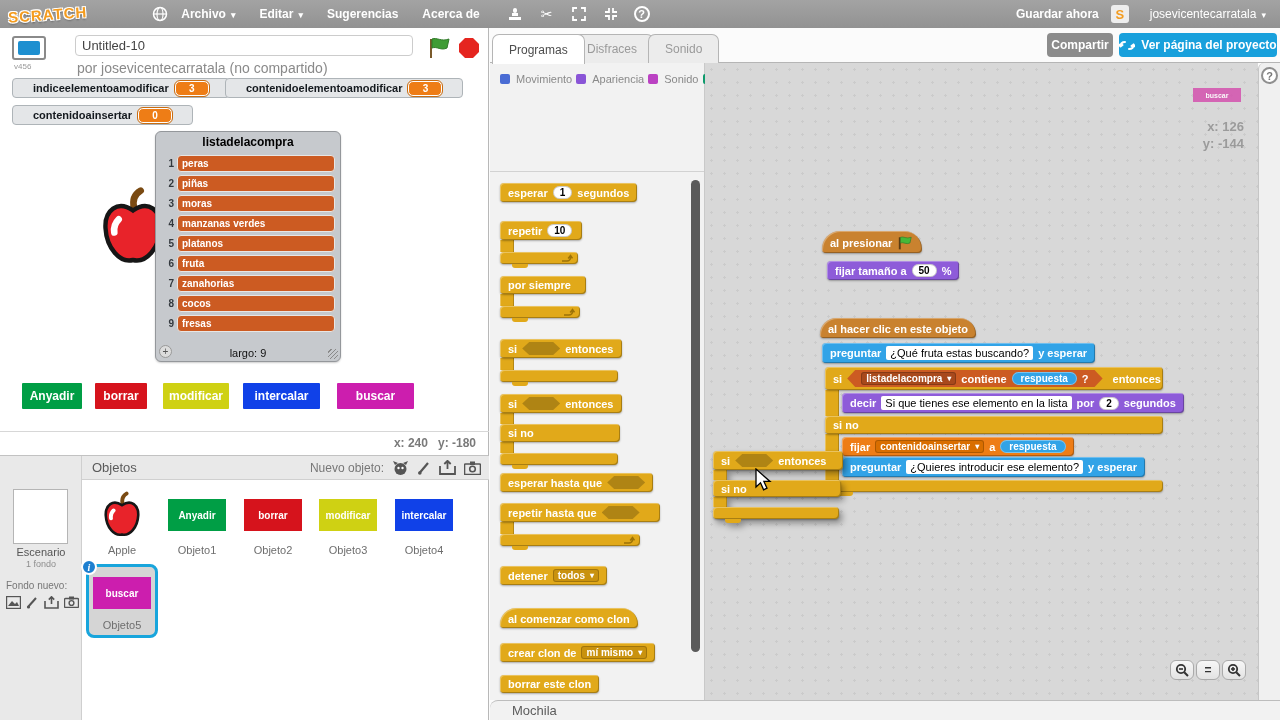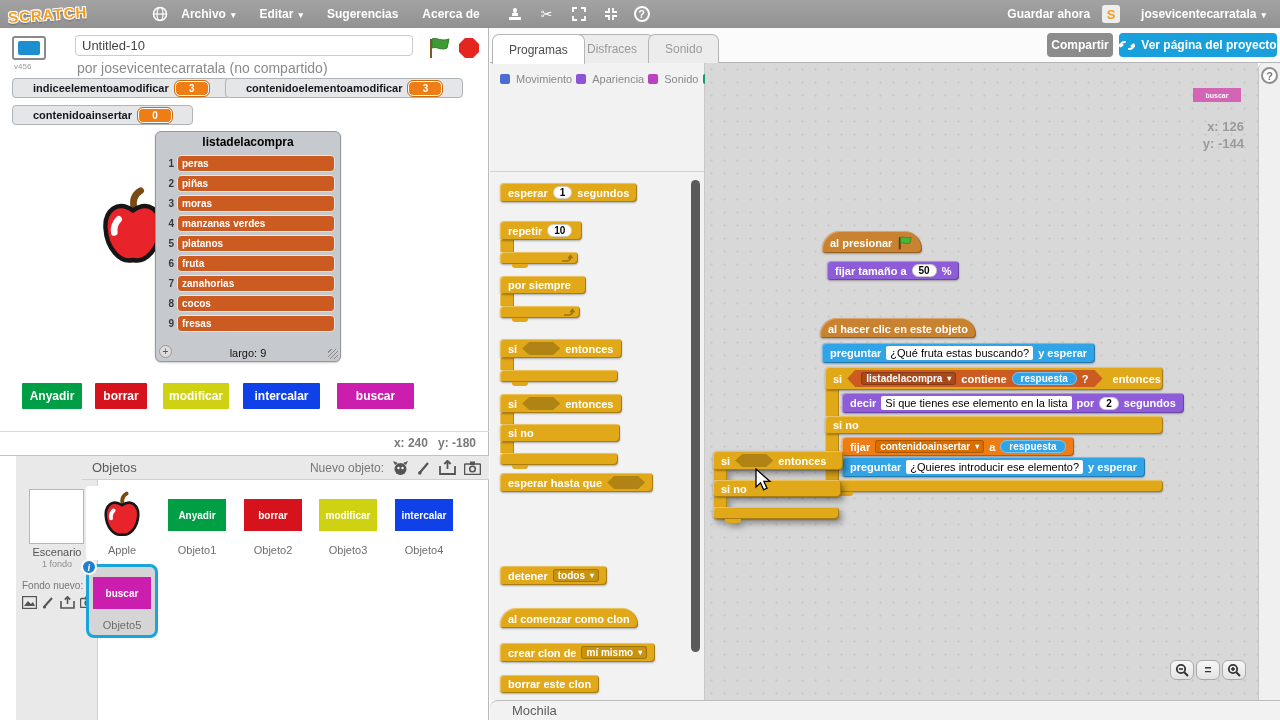--- a/index.html
+++ b/index.html
@@ -11,21 +11,21 @@
   .logo { font-size:15px; font-weight:bold; color:#f49c1f; letter-spacing:1px; margin-left:8px; transform:rotate(-4deg);
           text-shadow:-1px -1px 0 #fff,1px -1px 0 #fff,-1px 1px 0 #fff,1px 1px 0 #fff,0 2px 2px rgba(0,0,0,.4); }
   .mb-item { font-size:12px; font-weight:bold; color:#fff; padding:0 12px; cursor:pointer; }
   .mb-item.caret::after { content:"▾"; font-size:9px; margin-left:5px; }
   .mb-icons { display:flex; align-items:center; gap:14px; margin-left:14px; }
   .mb-icon { width:18px; height:18px; display:flex; align-items:center; justify-content:center; font-size:14px; }
   .globe { margin-left:64px; }
   .mb-right { margin-left:auto; display:flex; align-items:center; gap:12px; margin-right:14px; }
   .save-now { font-size:12px; font-weight:bold; }
   .avatar { width:18px; height:18px; background:#eee; border-radius:3px; color:#f49c1f; font-weight:bold; font-size:13px; display:flex; align-items:center; justify-content:center; }
-  .user { font-size:12px; font-weight:bold;padding-left:9px; }
+  .user { font-size:12px; font-weight:normal;padding-left:9px; }
   .user::after { content:"▾"; font-size:9px; margin-left:5px; }
   .help-circle { width:16px; height:16px; border:2px solid #fff; border-radius:50%; font-size:11px; font-weight:bold; display:flex; align-items:center; justify-content:center; }
 
   
   .stage-panel { position:absolute; left:0; top:28px; width:489px; height:427px; background:#fff; border-right:1px solid #b8b8b8; }
   .v-icon { position:absolute; left:12px; top:8px; width:34px; height:24px; border:2px solid #8a8a8a; border-radius:3px; display:flex; align-items:center; justify-content:center; }
   .v-icon .scr { width:22px; height:14px; background:#1d8fd0; border-radius:2px; }
   .v-num { position:absolute; left:14px; top:34px; font-size:8px; color:#999; }
   .title-input { position:absolute; left:75px; top:7px; width:338px; height:21px; border:1px solid #ccc; border-radius:4px; font-size:13px; color:#444; padding:0 6px; font-family:"Liberation Sans",sans-serif; }
   .byline { position:absolute; left:77px; top:32px; font-size:14px; color:#8a8a8a; }
@@ -47,21 +47,21 @@
 
   .stage-btn { position:absolute; height:26px; color:#fff; font-size:12px; font-weight:bold; display:flex; align-items:center; justify-content:center; border-radius:1px; }
   .stage-sep { position:absolute; left:0; top:403px; width:489px; border-top:1px solid #d7d7d7; }
   .stage-coords { position:absolute; right:12px; top:408px; font-size:12px; font-weight:bold; color:#7a7a7a; display:flex; gap:10px; }
 
   
   .sprites-panel { position:absolute; left:0; top:455px; width:489px; height:265px; background:#fff; border-right:1px solid #b8b8b8; border-top:1px solid #c2c2c2; }
   .sp-header { position:absolute; left:82px; top:0; width:407px; height:24px; background:#e9e9e9; border-bottom:1px solid #d0d0d0; display:flex; align-items:center; }
   .sp-title { font-size:13px; color:#5a5a5a; margin-left:10px; }
   .sp-new { margin-left:auto; display:flex; align-items:center; gap:8px; margin-right:8px; font-size:12px; color:#777; }
-  .sp-left { position:absolute; left:0; top:0; width:82px; height:265px; background:#e9e9e9; border-right:1px solid #cfcfcf;margin-left:16px; }
+  .sp-left { position:absolute; left:0; top:0; width:82px; height:265px; background:#e9e9e9; border-right:1px solid #cfcfcf; }
   .esc-thumb { position:absolute; left:13px; top:33px; width:55px; height:55px; background:#fff; border:1px solid #b5b5b5; }
   .esc-label { position:absolute; left:0; top:90px; width:82px; text-align:center; font-size:11px; color:#555; }
   .esc-sub { position:absolute; left:0; top:103px; width:82px; text-align:center; font-size:9px; color:#8d8d8d; }
   .fondo-label { position:absolute; left:6px; top:124px; font-size:10px; color:#777; }
   .fondo-icons { position:absolute; left:6px; top:140px; display:flex; gap:5px; }
   .sprite-card { position:absolute; width:72px; height:74px; background:#fff; border-radius:4px; display:flex; flex-direction:column; align-items:center; }
   .sc-thumb { flex:1; display:flex; align-items:center; justify-content:center; width:100%; }
   .sc-name { font-size:11px; color:#6e6e6e; margin-bottom:4px; }
   .sc-btnimg { width:58px; height:32px; color:#fff; font-weight:bold; font-size:10px; display:flex; align-items:center; justify-content:center; }
   .sprite-card.selected { border:3px solid #18a5dc; background:#d5d5d5; border-radius:8px; }
@@ -505,20 +505,35 @@
           <div class="econtent" style="height:11px;"></div>
         </div>
       <div class="efoot gold" style="width:118px;"></div>
     </div>
 
     <div class="srow gold" style="left:10px;top:410px;">
       <span>esperar hasta que</span>
         <span class="hexhole"></span>
     </div>
 
+    <div class="eblk" style="left:10px;top:440px;">
+      <div class="erow gold" style="width:160px;">
+          <span>repetir hasta que</span>
+          <span class="hexhole"></span>
+        </div>
+      <div class="ebody">
+          <div class="espine gold"></div>
+          <div class="econtent" style="height:12px;"></div>
+        </div>
+      <div class="efoot gold" style="width:140px;">
+          <svg width="13" height="10" viewBox="0 0 13 10">
+            <path d="M2 8 H7 A3.5 3.5 0 0 0 10.5 4.5 V4 M8.2 5.4 L10.5 2.6 L12.5 5.4" fill="none" stroke="#9c7207" stroke-width="1.6"></path>
+          </svg>
+        </div>
+    </div>
 
     <div class="srow gold" style="left:10px;top:503px;">
       <span>detener</span>
         <span class="dd dd-gold">todos</span>
     </div>
 
     <div class="srow gold hat" style="left:10px;top:545px;">
       <span>al comenzar como clon</span>
     </div>
 

